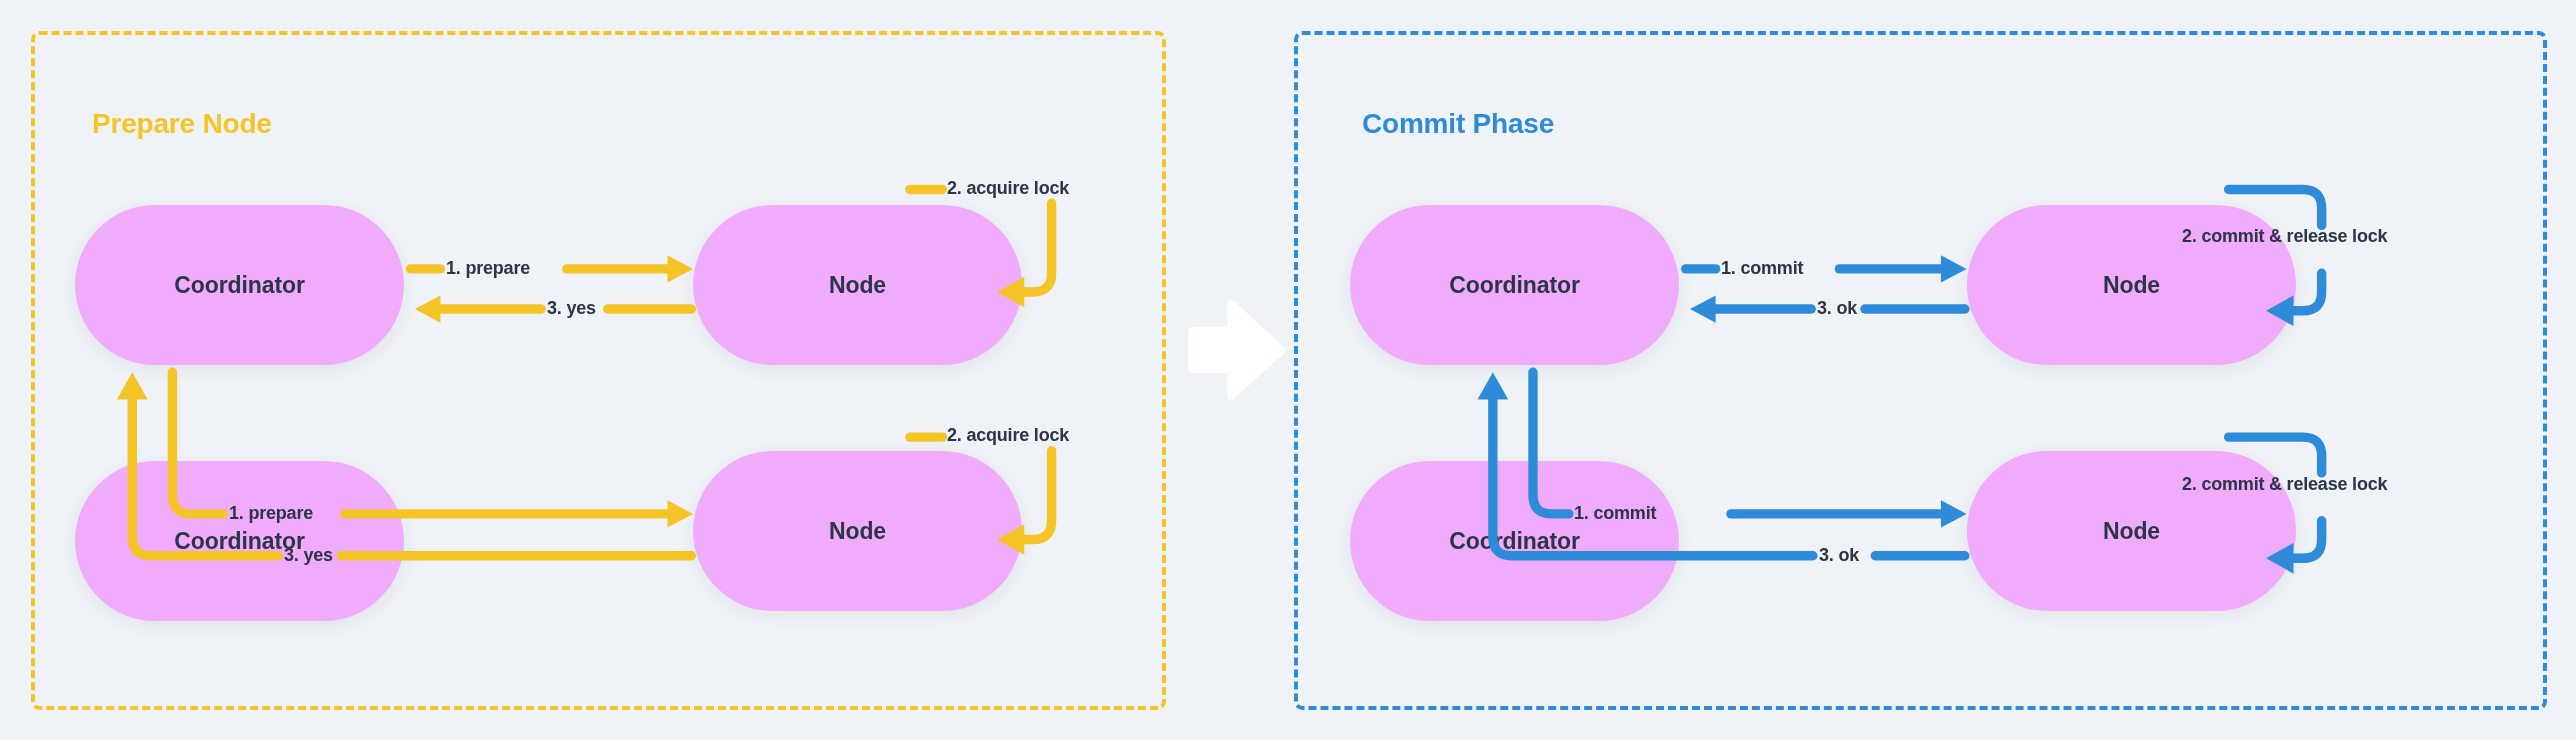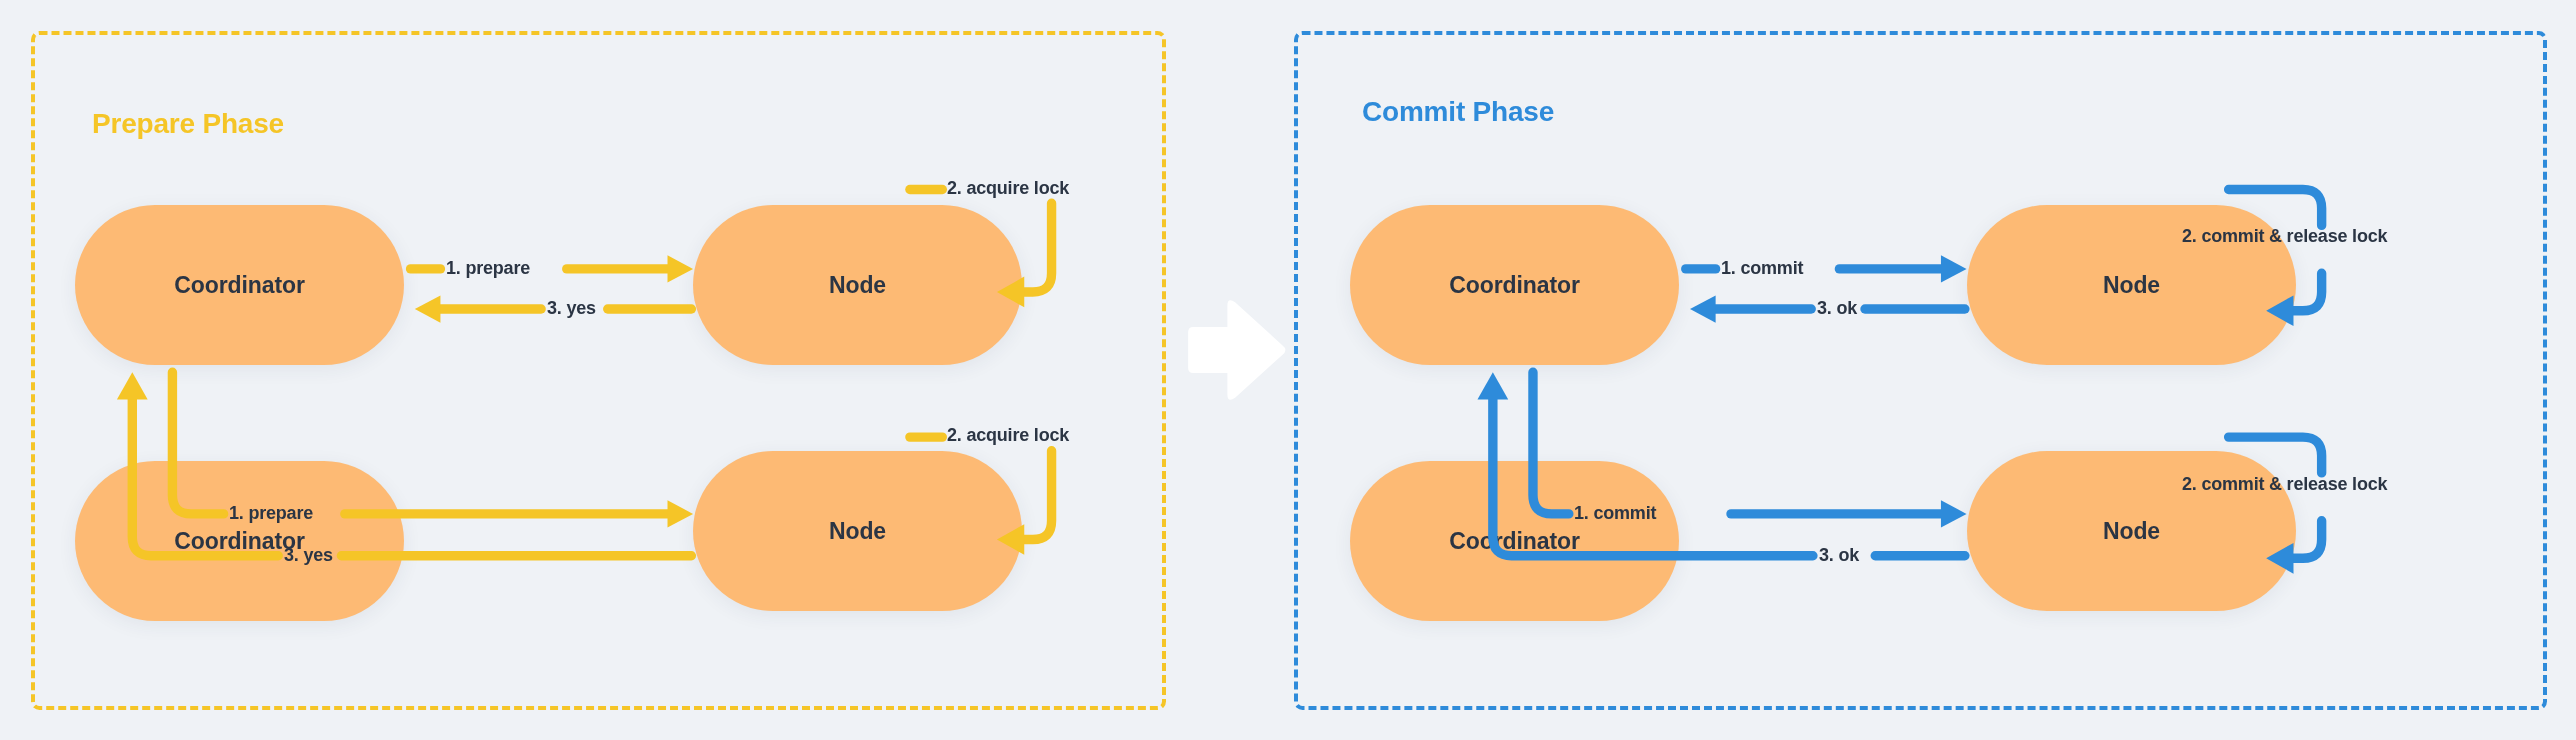--- a/index.html
+++ b/index.html
@@ -37,25 +37,25 @@
     border: 4.3px dashed #2e8bda;
   }
   .phase-title {
     position: absolute;
     font-size: 28px;
     font-weight: bold;
     letter-spacing: -0.2px;
     white-space: nowrap;
   }
   .title-prepare { left: 92px; top: 108px; color: #f5c527; }
-  .title-commit  { left: 1362px; top: 96px; color: #2e8bda; }
+  .title-commit  { left: 1362px; top: 108px; color: #2e8bda; }
 
   .capsule {
     position: absolute;
-    background: #fdba74;
+    background: #f0abfc;
     border-radius: 85px;
     box-shadow: 0 4.3px 19px rgba(40, 60, 90, 0.07);
     display: flex;
     align-items: center;
     justify-content: center;
     color: #2b3544;
     font-size: 23px;
     font-weight: bold;
     letter-spacing: -0.1px;
   }
@@ -92,21 +92,21 @@
   .white-fill { fill: #ffffff; }
 </style>
 </head>
 <body>
 
 <div id="canvas">
 
   <div class="panel panel-prepare"></div>
   <div class="panel panel-commit"></div>
 
-  <div class="phase-title title-prepare">Prepare Phase</div>
+  <div class="phase-title title-prepare">Prepare Node</div>
   <div class="phase-title title-commit">Commit Phase</div>
 
   <div class="capsule n-coord-top">Coordinator</div>
   <div class="capsule n-node-top">Node</div>
   <div class="capsule n-coord-bot">Coordinator</div>
   <div class="capsule n-node-bot">Node</div>
 
   <div class="capsule c-coord-top">Coordinator</div>
   <div class="capsule c-node-top">Node</div>
   <div class="capsule c-coord-bot">Coordinator</div>

